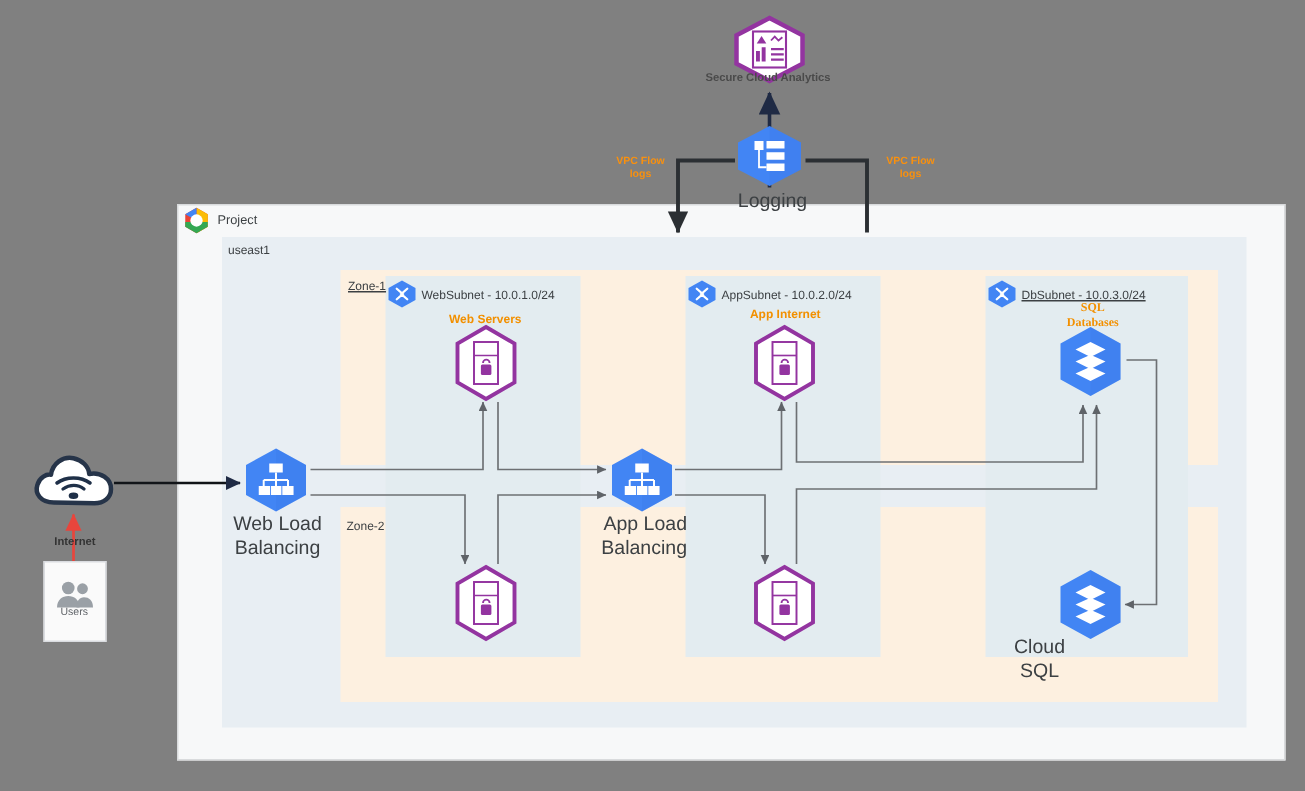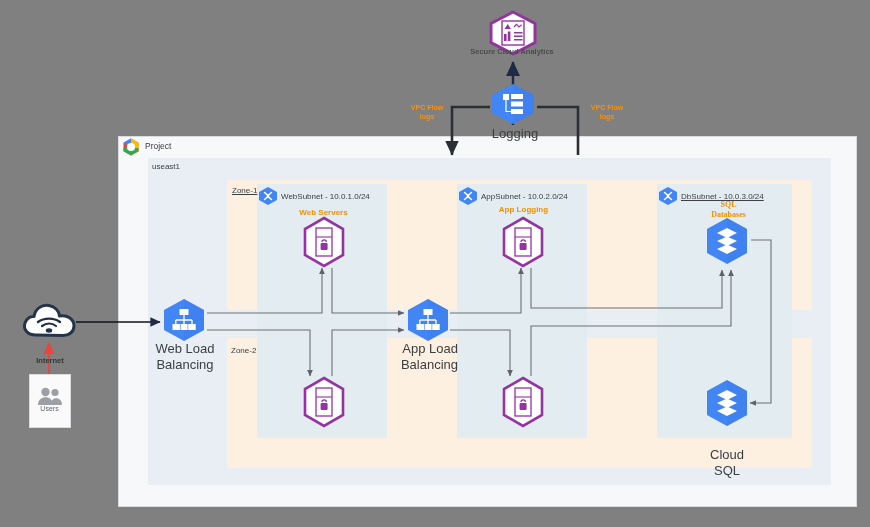--- a/index.html
+++ b/index.html
@@ -44,21 +44,21 @@
   #websubnet-label{left:281px;top:192px;}
   #appsubnet-label{left:481px;top:192px;}
   #dbsubnet-label{left:681px;top:192px;text-decoration:underline;}
 
   #web-servers-label{left:281px;top:208px;width:85px;}
   #app-servers-label{left:481px;top:205px;width:85px;}
   #sql-db-label{left:686px;top:200px;width:85px;font-family:Liberation Serif, serif;}
 
   #weblb-label{left:155px;top:341px;width:60px;}
   #applb-label{left:398px;top:341px;width:60px;text-align:right;}
-  #cloudsql-label{left:697px;top:423px;width:60px;margin-top:24px;}
+  #cloudsql-label{left:663px;top:423px;width:60px;}
   #logging-label{left:485px;top:126px;width:60px;}
   #analytics-label{left:462px;top:47px;width:100px;font-size:7.5px;font-weight:bold;color:#4a4a4a;text-align:center;}
   #internet-label{left:20px;top:356px;width:60px;font-size:7.5px;font-weight:bold;color:#333;text-align:center;}
   #users-label{left:22px;top:405px;width:55px;font-size:7px;color:#5f6368;text-align:center;}
 
   .flowlog{color:#f9900e;font-weight:bold;font-size:7px;line-height:1.25;text-align:center;}
   #flowlog-left{left:402px;top:104px;width:50px;}
   #flowlog-right{left:582px;top:104px;width:50px;}
 
   
@@ -207,21 +207,21 @@
 <div class="abs lbl-subnet" id="websubnet-label">WebSubnet - 10.0.1.0/24</div>
 <div class="abs lbl-orange" id="web-servers-label">Web Servers</div>
 
 <div class="abs" style="left:457px;top:186px;">
   <svg width="22" height="20" viewBox="0 0 22 20">
     <polygon points="11,1 20,6 20,14 11,19 2,14 2,6" fill="#4285f4"></polygon>
     <path d="M7.5,6.5 L11.5,10 L7.5,13.5 M14.5,6.5 L10.5,10 L14.5,13.5" fill="none" stroke="#ffffff" stroke-width="1.5" stroke-linecap="round"></path>
   </svg>
 </div>
 <div class="abs lbl-subnet" id="appsubnet-label">AppSubnet - 10.0.2.0/24</div>
-<div class="abs lbl-orange" id="app-servers-label">App Logging</div>
+<div class="abs lbl-orange" id="app-servers-label">App Internet</div>
 
 <div class="abs" style="left:657px;top:186px;">
   <svg width="22" height="20" viewBox="0 0 22 20">
     <polygon points="11,1 20,6 20,14 11,19 2,14 2,6" fill="#4285f4"></polygon>
     <path d="M7.5,6.5 L11.5,10 L7.5,13.5 M14.5,6.5 L10.5,10 L14.5,13.5" fill="none" stroke="#ffffff" stroke-width="1.5" stroke-linecap="round"></path>
   </svg>
 </div>
 <div class="abs lbl-subnet" id="dbsubnet-label">DbSubnet - 10.0.3.0/24</div>
 <div class="abs lbl-orange" id="sql-db-label">
   <div>SQL</div>

